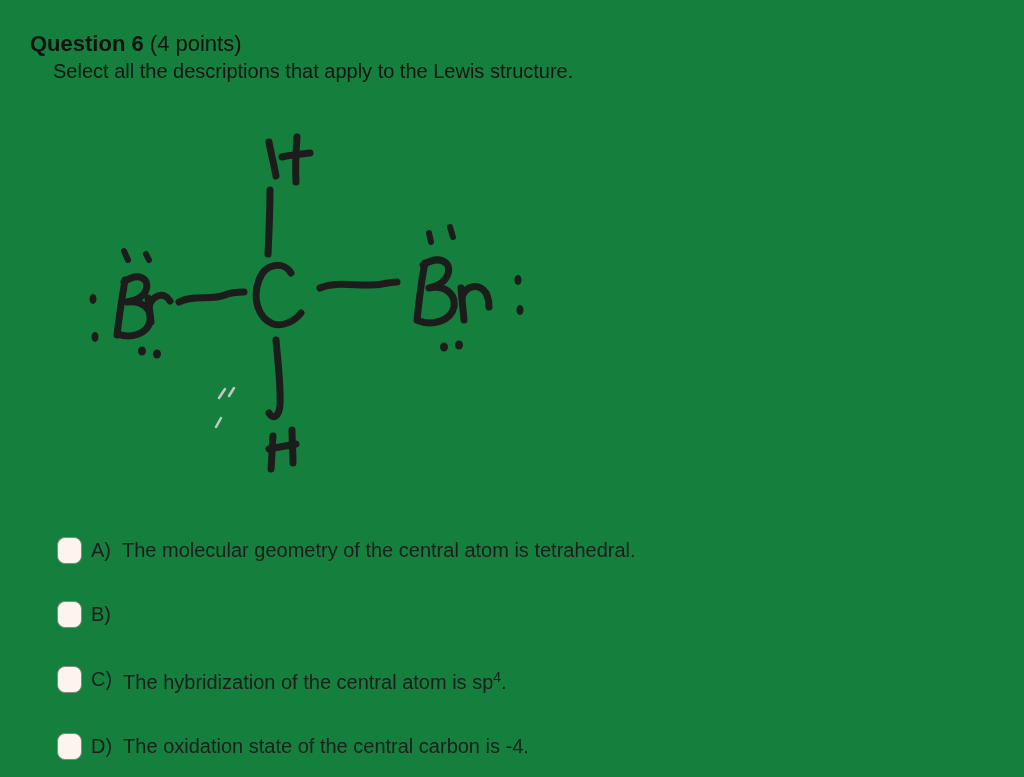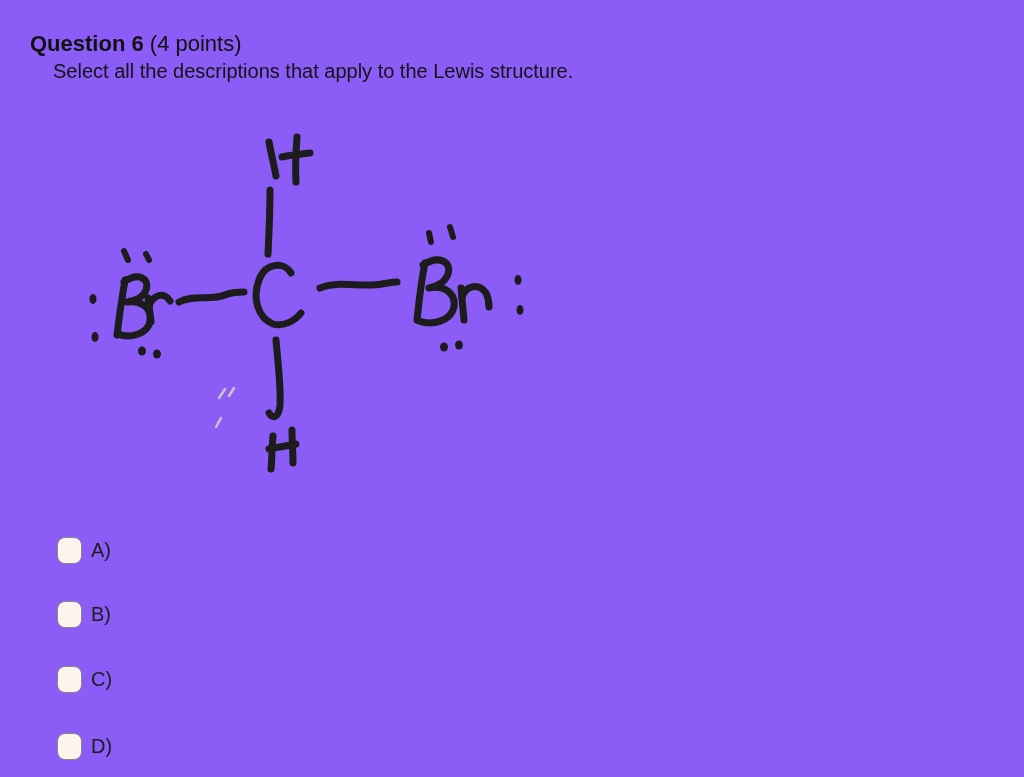--- a/index.html
+++ b/index.html
@@ -5,21 +5,21 @@
   html, body {
     margin: 0;
     padding: 0;
     background: #ffffff;
     font-family: "Liberation Sans", sans-serif;
   }
   #screen {
     position: relative;
     width: 1024px;
     height: 777px;
-    background: #8b5cf6;
+    background: #15803d;
     overflow: hidden;
     color: #1d1d1d;
   }
   .q-title {
     position: absolute;
     left: 30px;
     top: 30px;
     font-size: 22px;
     line-height: 28px;
     color: #111111;
@@ -174,30 +174,33 @@
         <path class="ink" d="M 193,306 C 192,317 192,328 191,339"></path>
         <path class="ink" d="M 212,300 C 212,311 213,322 213,333"></path>
         <path class="ink" d="M 189,319 C 198,317 207,316 216,314"></path>
       </g>
     </svg>
   </div>
 
   <div class="option-row" id="row-a">
     <div class="checkbox" role="checkbox" aria-checked="false"></div>
     <span class="option-label">A)</span>
+    <span class="option-text">The molecular geometry of the central atom is tetrahedral.</span>
   </div>
 
   <div class="option-row" id="row-b">
     <div class="checkbox" role="checkbox" aria-checked="false"></div>
     <span class="option-label">B)</span>
   </div>
 
   <div class="option-row" id="row-c">
     <div class="checkbox" role="checkbox" aria-checked="false"></div>
     <span class="option-label">C)</span>
+    <span class="option-text shift-down"><span>The hybridization of the central atom is sp</span><sup>4</sup><span>.</span></span>
   </div>
 
   <div class="option-row" id="row-d">
     <div class="checkbox" role="checkbox" aria-checked="false"></div>
     <span class="option-label">D)</span>
+    <span class="option-text">The oxidation state of the central carbon is -4.</span>
   </div>
 
 </div>
 
 </body></html>

